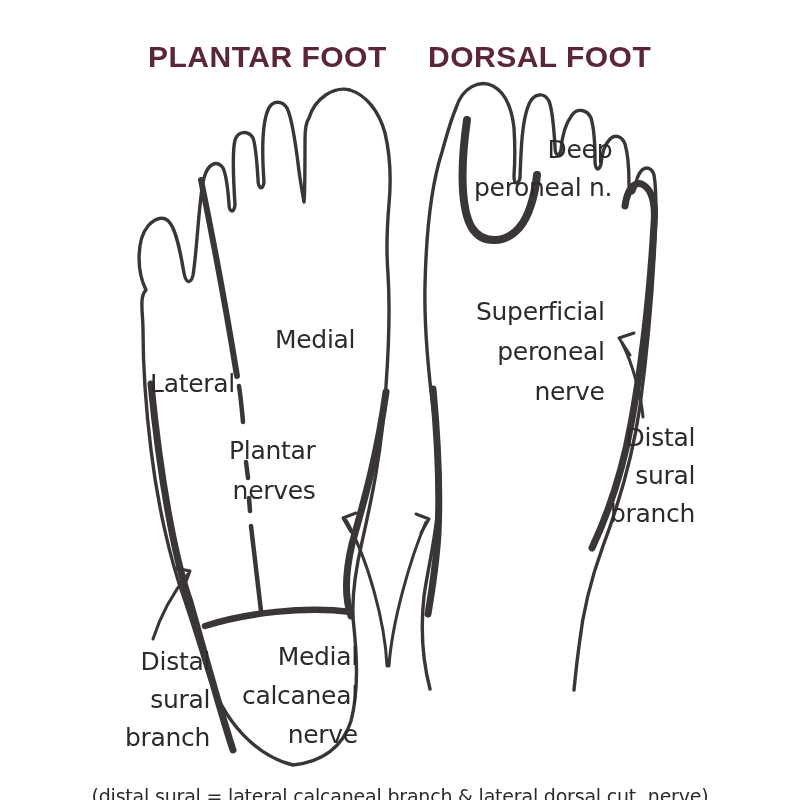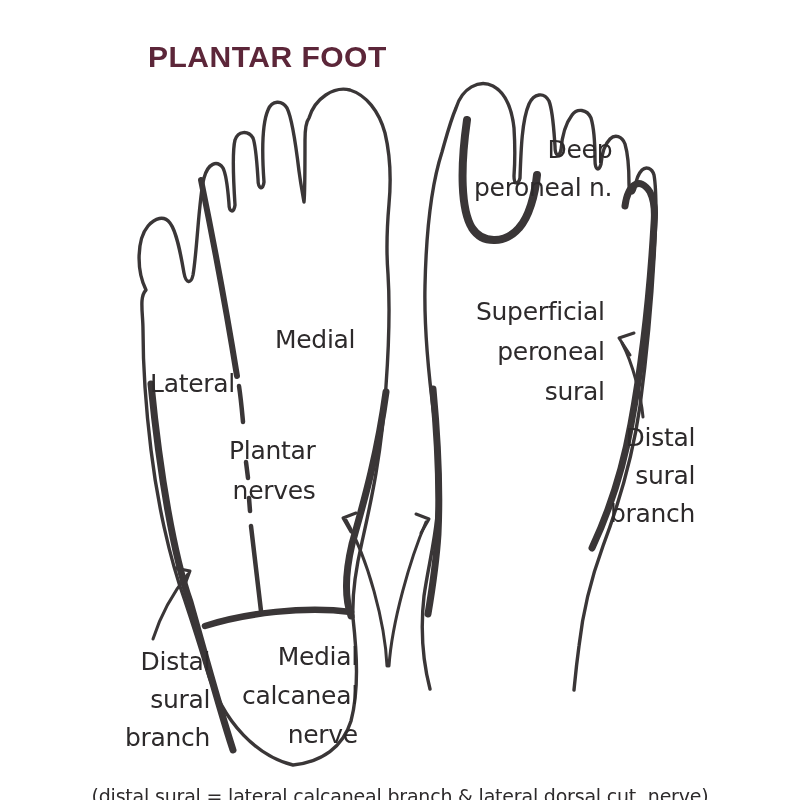--- a/index.html
+++ b/index.html
@@ -179,20 +179,21 @@
         <polyline class="w-arrow" points="416,480 429,485 421,499"></polyline>
       </g>
       <g>
         <path class="w-arrow" d="M 643,383 C 641,362 633,330 622,309"></path>
         <polyline class="w-arrow" points="634,299 619,304 630,321"></polyline>
       </g>
     </g>
   </svg>
 
   <div class="title" style="left:148px;top:6px">PLANTAR FOOT</div>
+  <div class="title" style="left:428px;top:6px">DORSAL FOOT</div>
 
   <div class="lbl single" style="left:275px;top:286px">Medial</div>
 
   <div class="lbl lh40" style="left:229px;top:397px">Plantar
 nerves</div>
 
   <div class="lbl single" style="left:150px;top:330px">Lateral</div>
 
   <div class="lbl" style="left:242px;top:603px">Medial
 calcaneal
@@ -200,21 +201,21 @@
 
   <div class="lbl lh38" style="left:125px;top:609px">Distal
 sural
 branch</div>
 
   <div class="lbl lh38" style="left:474px;top:97px">Deep
 peroneal n.</div>
 
   <div class="lbl lh40" style="left:476px;top:258px">Superficial
 peroneal
-sural</div>
+nerve</div>
 
   <div class="lbl lh38" style="left:610px;top:385px">Distal
 sural
 branch</div>
 
 
   <div class="footnote">(distal sural = lateral calcaneal branch &amp; lateral dorsal cut. nerve)</div>
 </div>
 
 </body></html>

